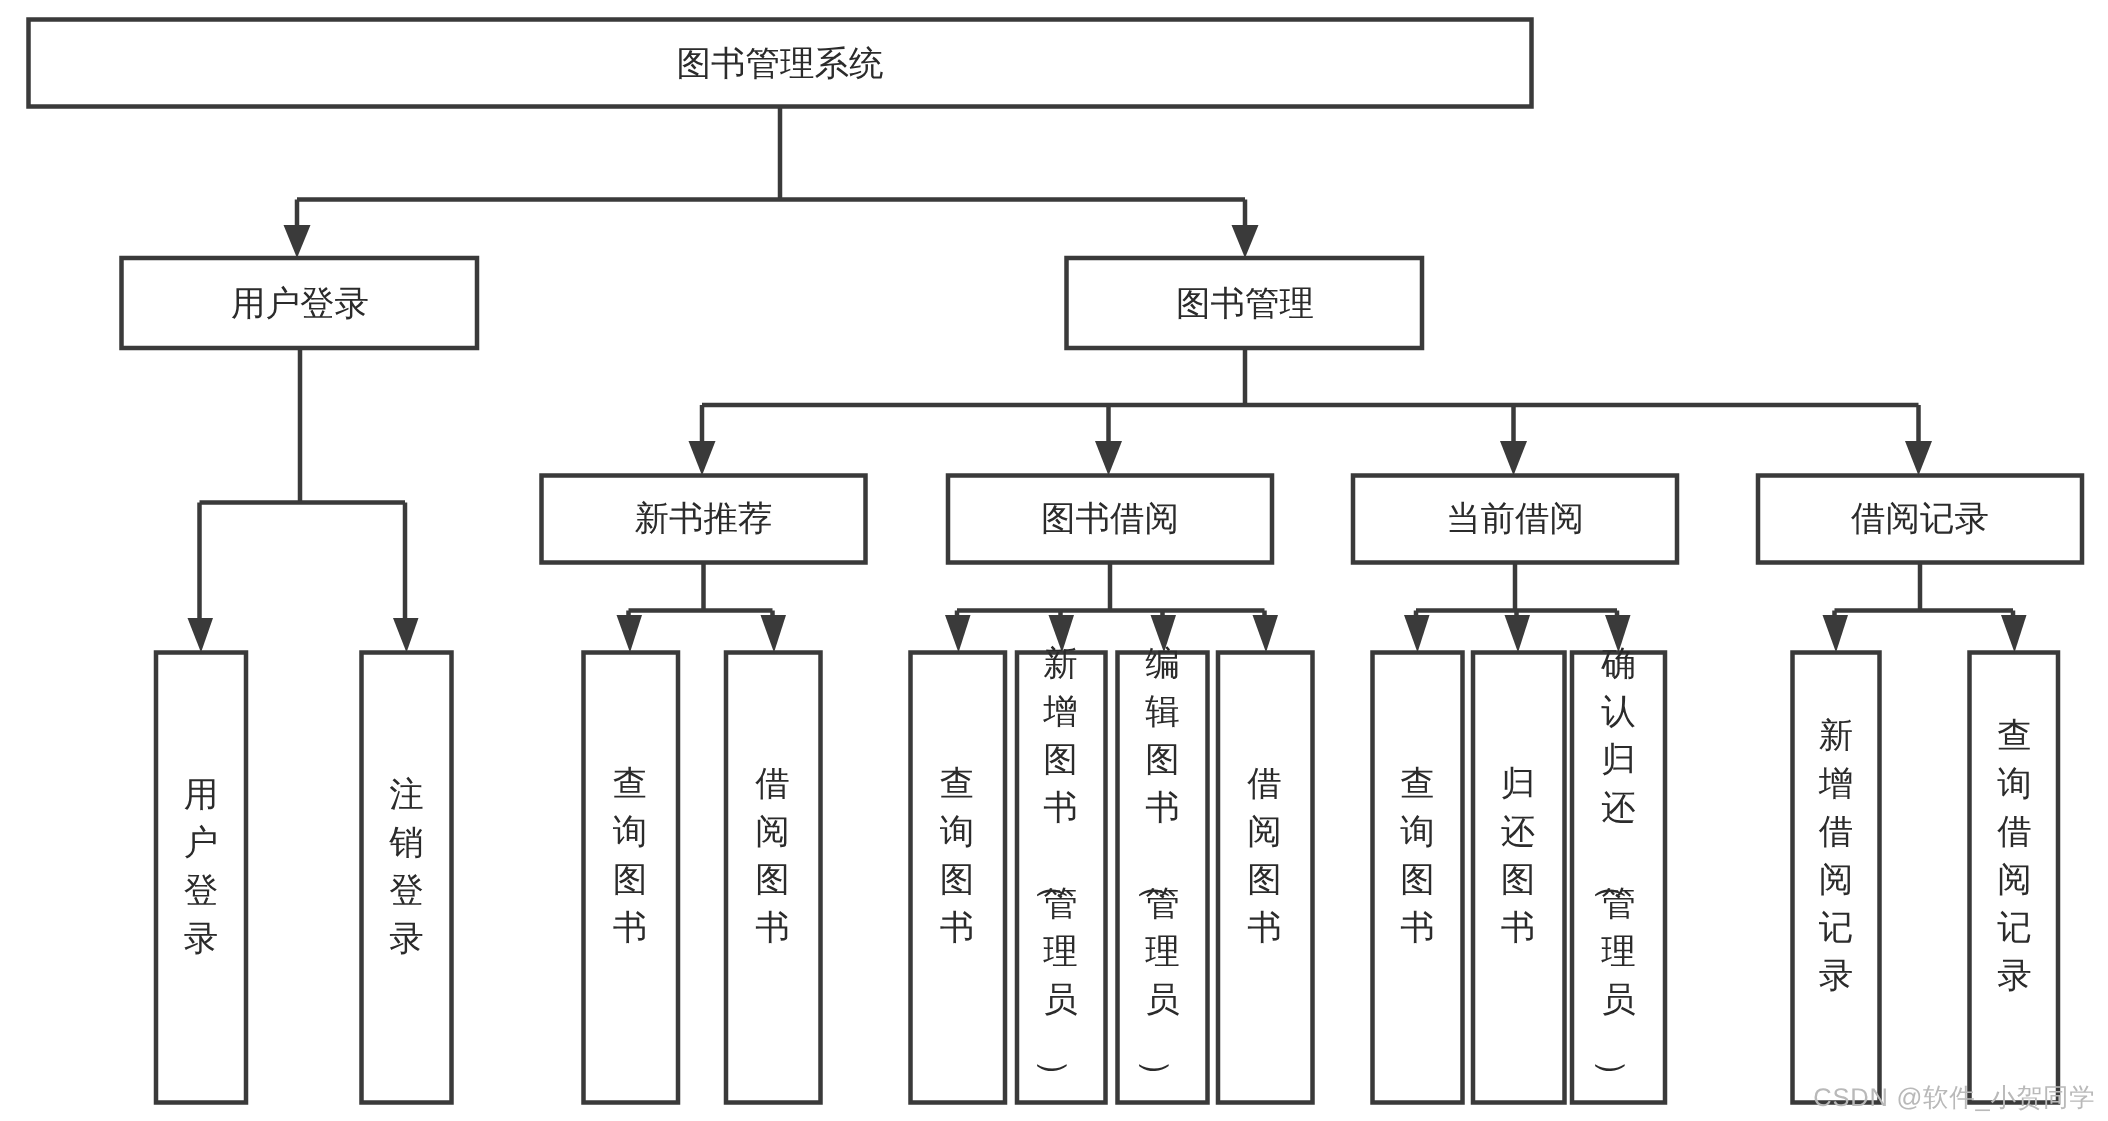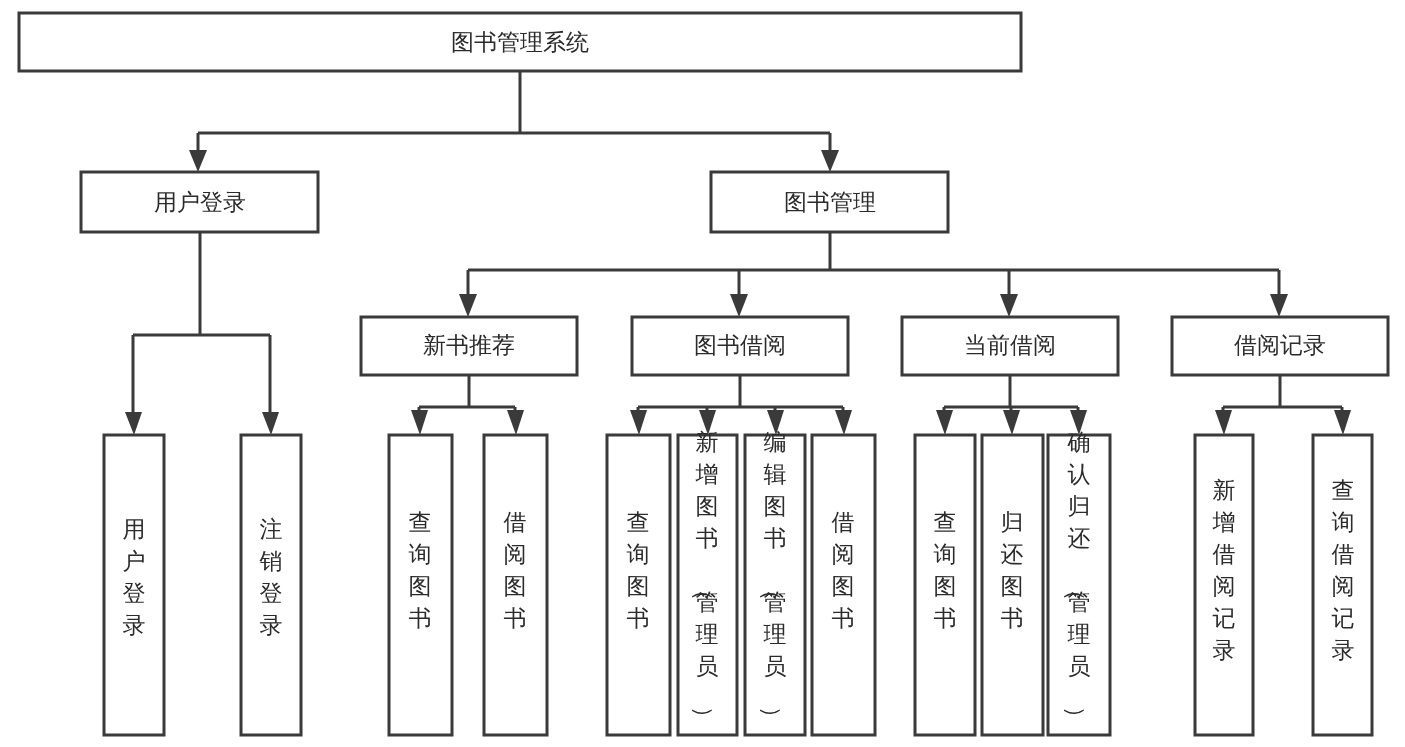--- a/index.html
+++ b/index.html
@@ -221,13 +221,14 @@
         <rect class="node-box" x="1195" y="435" width="58" height="300"></rect>
         <text class="node-label-vertical" x="1224"><tspan x="1224" y="498">新</tspan><tspan x="1224" y="530">增</tspan><tspan x="1224" y="562">借</tspan><tspan x="1224" y="594">阅</tspan><tspan x="1224" y="626">记</tspan><tspan x="1224" y="658">录</tspan></text>
       </g>
       <g>
         <rect class="node-box" x="1313" y="435" width="59" height="300"></rect>
         <text class="node-label-vertical" x="1343"><tspan x="1343" y="498">查</tspan><tspan x="1343" y="530">询</tspan><tspan x="1343" y="562">借</tspan><tspan x="1343" y="594">阅</tspan><tspan x="1343" y="626">记</tspan><tspan x="1343" y="658">录</tspan></text>
       </g>
     </g>
   </svg>
 
+  <div class="watermark">CSDN @软件_小贺同学</div>
 </div>
 
 </body></html>

